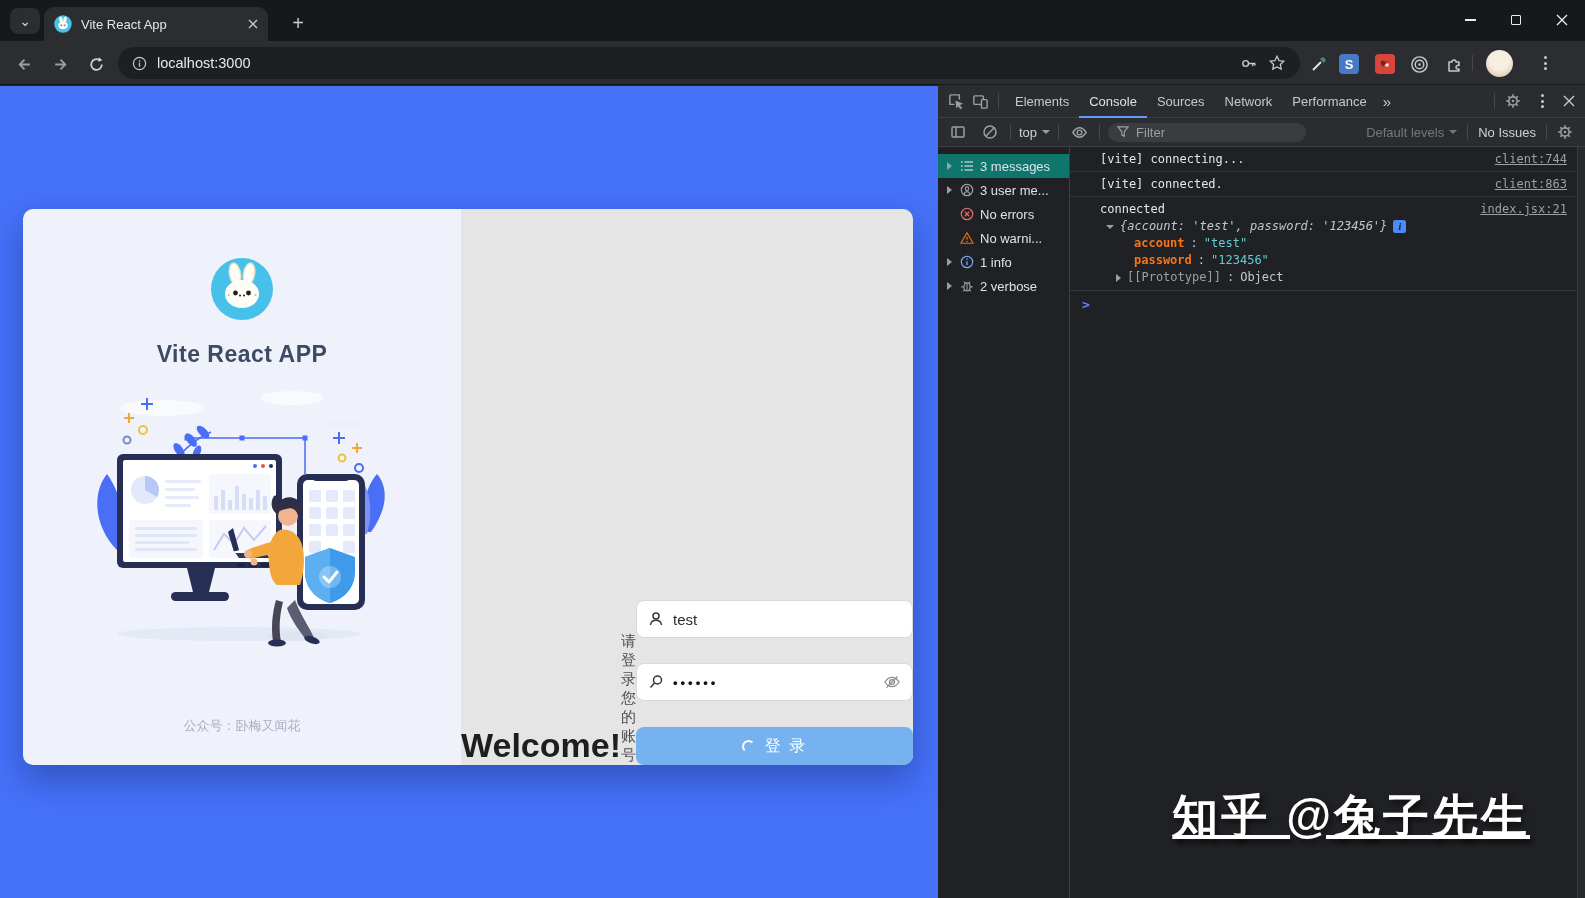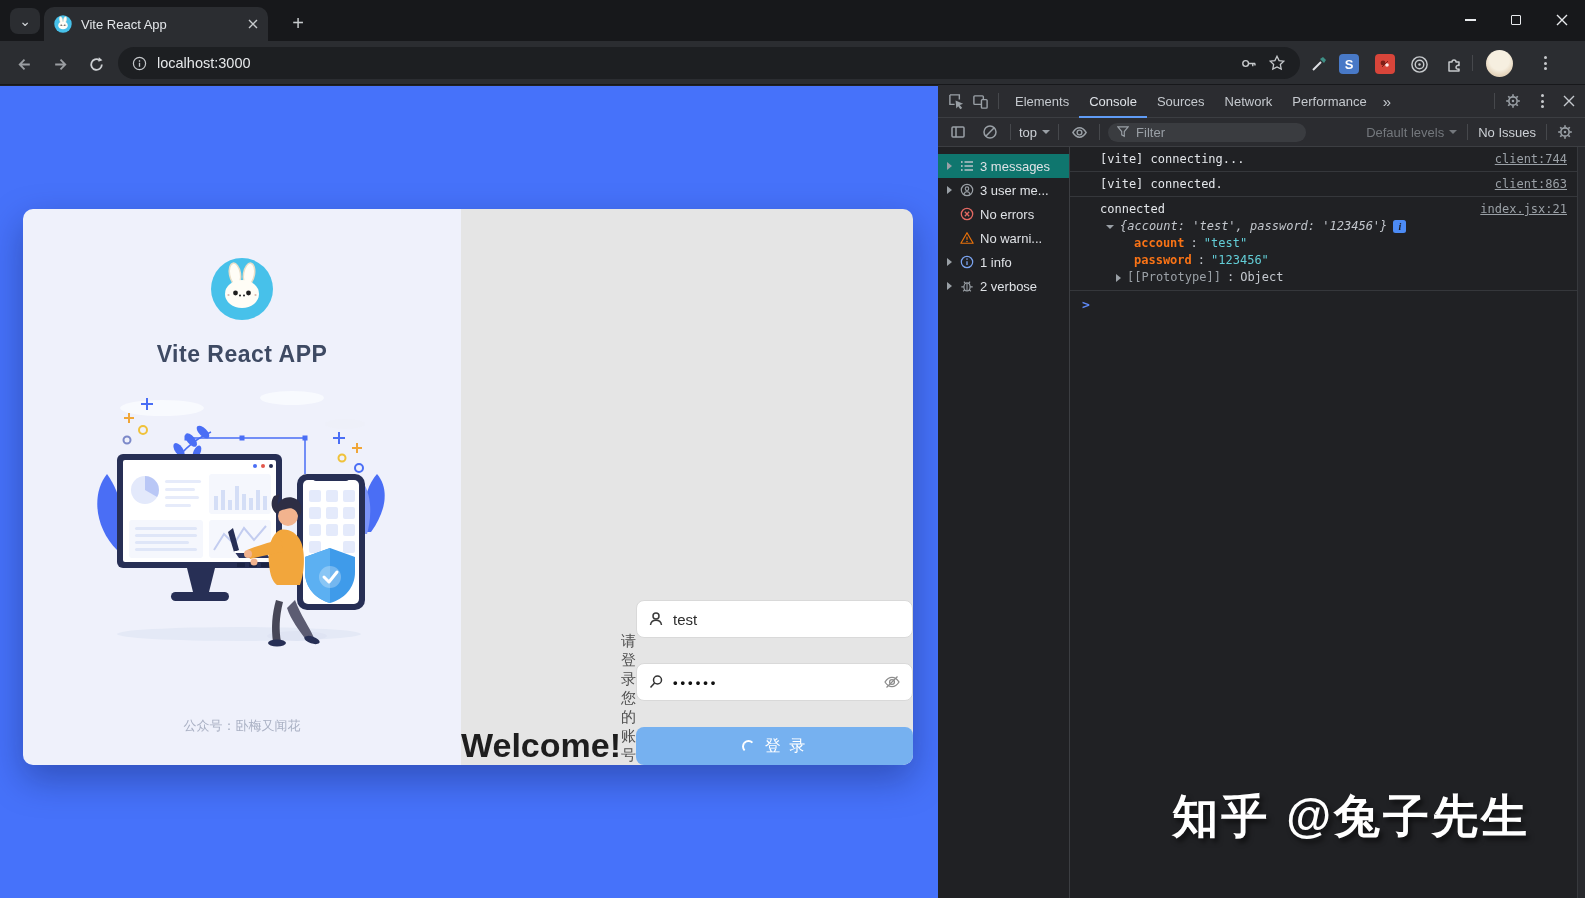--- a/index.html
+++ b/index.html
@@ -95,21 +95,21 @@
     font-size:10px; font-style:italic; font-family:"Liberation Serif",serif; align-items:center; justify-content:center; font-weight:bold; }
   .g-prop { padding-left:34px; } .g-proto { padding-left:16px; }
   .obj-key { color:#f97316; font-weight:bold; }
   .obj-str { color:#62cdd6; }
   .proto-key { color:#9aa0a6; } .proto-val { color:#c5c9cf; }
   .colon { color:#c3c7cd; }
   .c-prompt { padding:6px 0 0 12px; color:#5f8af8; font-weight:bold; font-size:13px; }
   .dt-scroll { position:absolute; right:0; top:0; bottom:0; width:8px; background:#28292d; border-left:1px solid #37393d; }
 
   .watermark { right:55px; top:786px; font-size:46px; font-weight:bold; color:#fff; letter-spacing:3px;
-    text-shadow:3px 4px 5px rgba(0,0,0,.55); z-index:9; }
+    text-shadow:3px 4px 5px rgba(0,0,0,.55); z-index:9;text-decoration:underline; }
 </style>
 </head>
 <body>
 
 <svg width="0" height="0" style="position:absolute">
   <symbol id="rabbit-logo" viewBox="0 0 64 64">
     <circle cx="32" cy="32" r="31" fill="#47c1ea"></circle>
     <ellipse cx="25" cy="17" rx="5.5" ry="11" fill="#fffdf6" stroke="#eadfc8" stroke-width="1.5" transform="rotate(-10 25 17)"></ellipse>
     <ellipse cx="39" cy="17" rx="5.5" ry="11" fill="#fffdf6" stroke="#eadfc8" stroke-width="1.5" transform="rotate(10 39 17)"></ellipse>
     <ellipse cx="32" cy="37" rx="17" ry="14" fill="#fffdf6"></ellipse>

